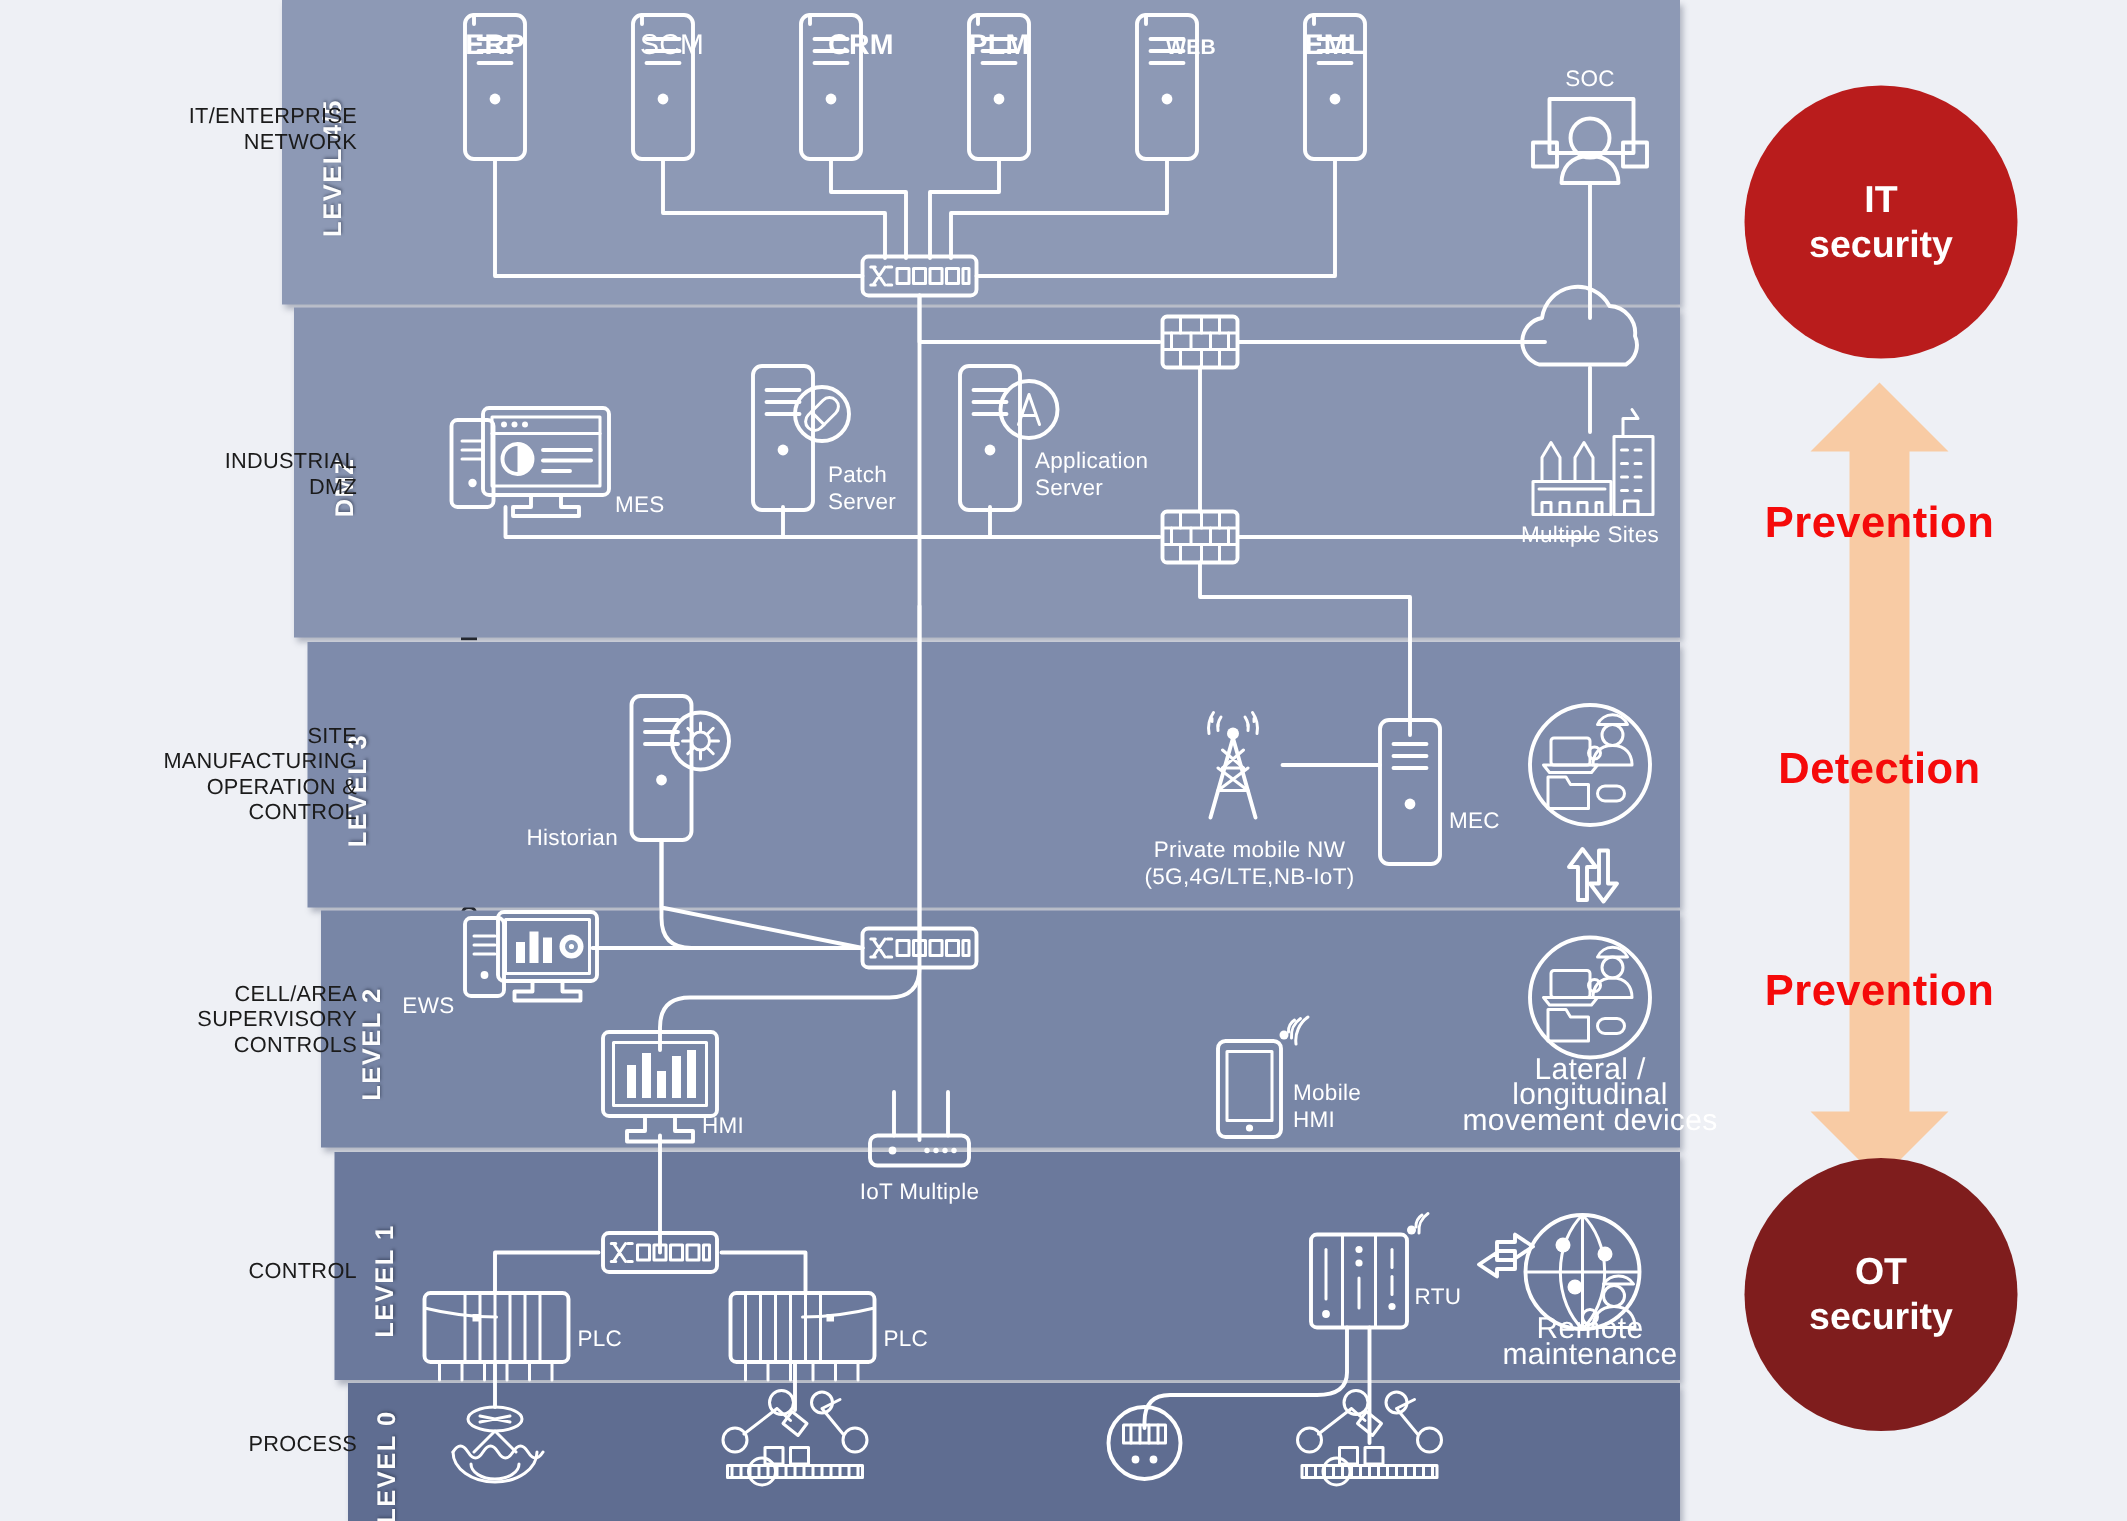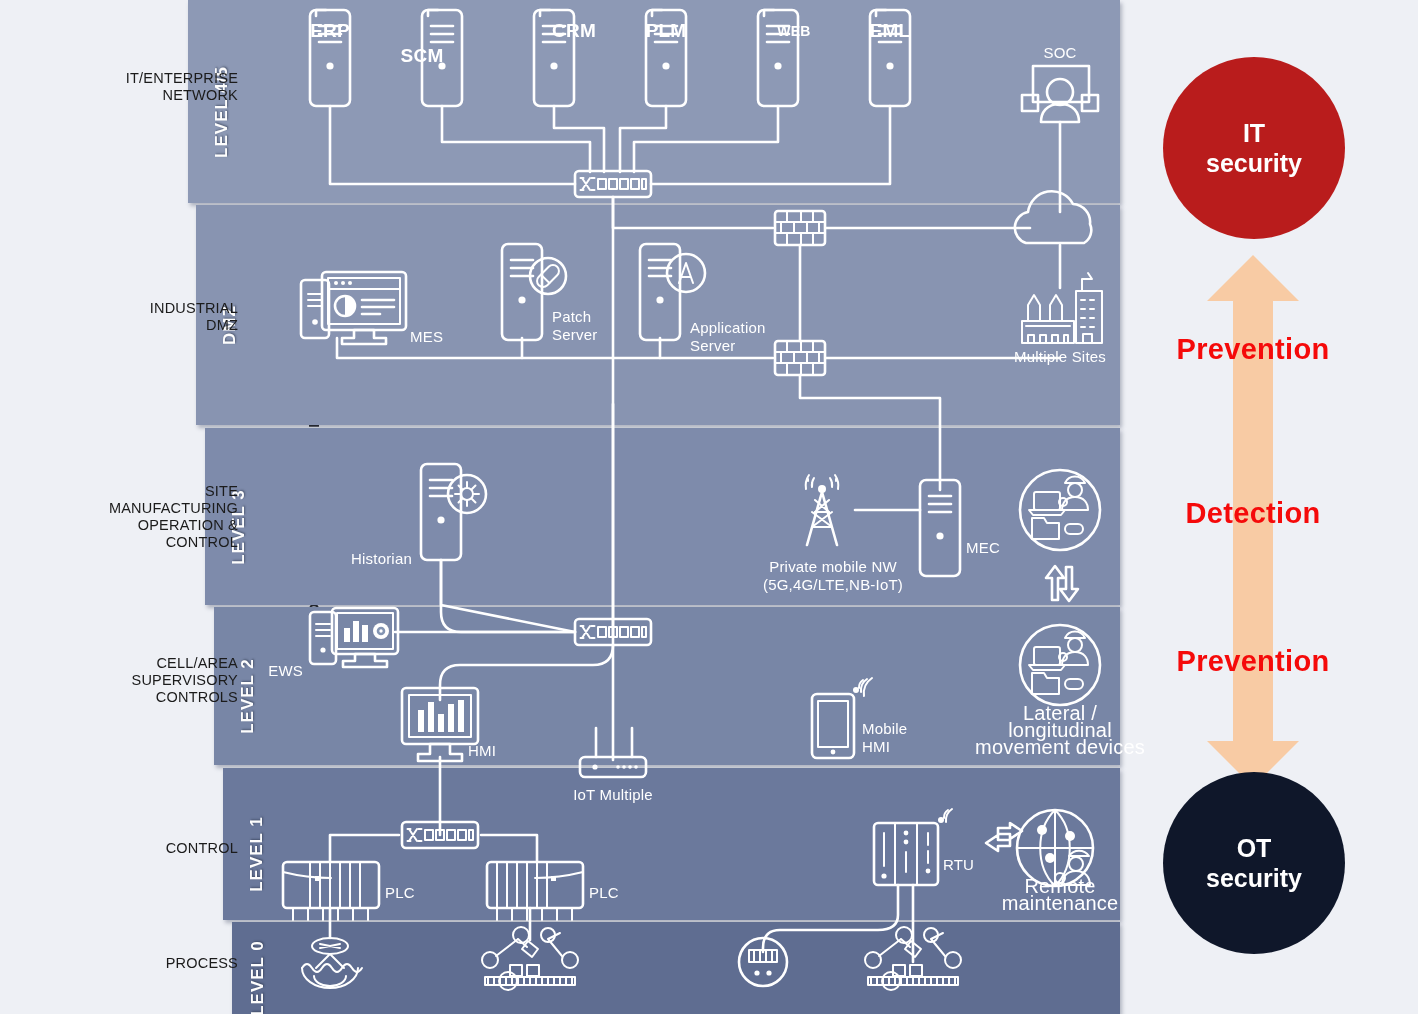--- a/index.html
+++ b/index.html
@@ -545,49 +545,49 @@
         <use href="#conveyor" x="913" y="955"></use>
       </g>
 
     <g>
       <path id="bigarrow" d="M 1253,255 l 46,46 h -26 v 440 h 26 l -46,46 l -46,-46 h 26 v -440 h -26 z" fill="#f8cba4" stroke="none"></path>
     </g>
   </svg>
 
   <div id="nlabels-host">
       <div class="nlabel ctr" style="left: 330px; top: 22px; font-weight: 700; font-size: 19px;">ERP</div>
-      <div class="nlabel ctr" style="left: 422px; top: 22px; font-weight: 700; font-size: 19px; margin-top: 25px;">SCM</div>
+      <div class="nlabel ctr" style="left: 448px; top: 22px; font-weight: 400; font-size: 19px;">SCM</div>
       <div class="nlabel ctr" style="left: 574px; top: 22px; font-weight: 700; font-size: 19px;">CRM</div>
       <div class="nlabel ctr" style="left: 666px; top: 22px; font-weight: 700; font-size: 19px;">PLM</div>
       <div class="nlabel ctr" style="left: 778px; top: 22px; font-weight: 700; font-size: 14px; margin-left: 16px;">WEB</div>
       <div class="nlabel ctr" style="left: 890px; top: 22px; font-weight: 700; font-size: 19px;">EML</div>
       <div class="nlabel ctr" style="left: 1060px; top: 44px;">SOC</div>
       <div class="nlabel ctr" style="left: 1060px; top: 348px;">Multiple Sites</div>
       <div class="nlabel" style="left: 410px; top: 328px;">MES</div>
       <div class="nlabel" style="left: 552px; top: 308px;">Patch<br>Server</div>
-      <div class="nlabel" style="left: 690px; top: 319px;">Application<br>Server</div>
+      <div class="nlabel" style="left: 690px; top: 299px;">Application<br>Server</div>
       <div class="nlabel rt" style="left: 412px; top: 550px;">Historian</div>
       <div class="nlabel ctr" style="left: 833px; top: 558px;">Private mobile NW<br>(5G,4G/LTE,NB-IoT)</div>
       <div class="nlabel" style="left: 966px; top: 539px;">MEC</div>
       <div class="nlabel rt" style="left: 303px; top: 662px;">EWS</div>
       <div class="nlabel" style="left: 468px; top: 742px;">HMI</div>
       <div class="nlabel ctr" style="left: 613px; top: 786px;">IoT Multiple</div>
       <div class="nlabel" style="left: 862px; top: 720px;">Mobile<br>HMI</div>
       <div class="nlabel ctr sm" style="left: 1060px; top: 705px;">Lateral /<br>longitudinal<br>movement devices</div>
       <div class="nlabel" style="left: 385px; top: 884px;">PLC</div>
       <div class="nlabel" style="left: 589px; top: 884px;">PLC</div>
       <div class="nlabel" style="left: 943px; top: 856px;">RTU</div>
       <div class="nlabel ctr sm" style="left: 1060px; top: 878px;">Remote<br>maintenance</div>
     </div>
 
   <div class="circle" style="left: 1163px; top: 57px; width: 182px; height: 182px; background: #b91c1c;">
     <span id="it-sec">IT<br>security</span>
   </div>
 
-  <div class="circle" style="left: 1163px; top: 772px; width: 182px; height: 182px; background: #0f172a;">
+  <div class="circle" style="left: 1163px; top: 772px; width: 182px; height: 182px; background: #7f1d1d;">
     <span id="ot-sec">OT<br>security</span>
   </div>
 
   <div id="stages-host">
       <div class="ptext" style="left: 1253px; top: 333px; color: rgb(245, 10, 10);">Prevention</div>
       <div class="ptext" style="left: 1253px; top: 497px; color: rgb(245, 10, 10);">Detection</div>
       <div class="ptext" style="left: 1253px; top: 645px; color: rgb(245, 10, 10);">Prevention</div>
     </div>
 
 </div>

